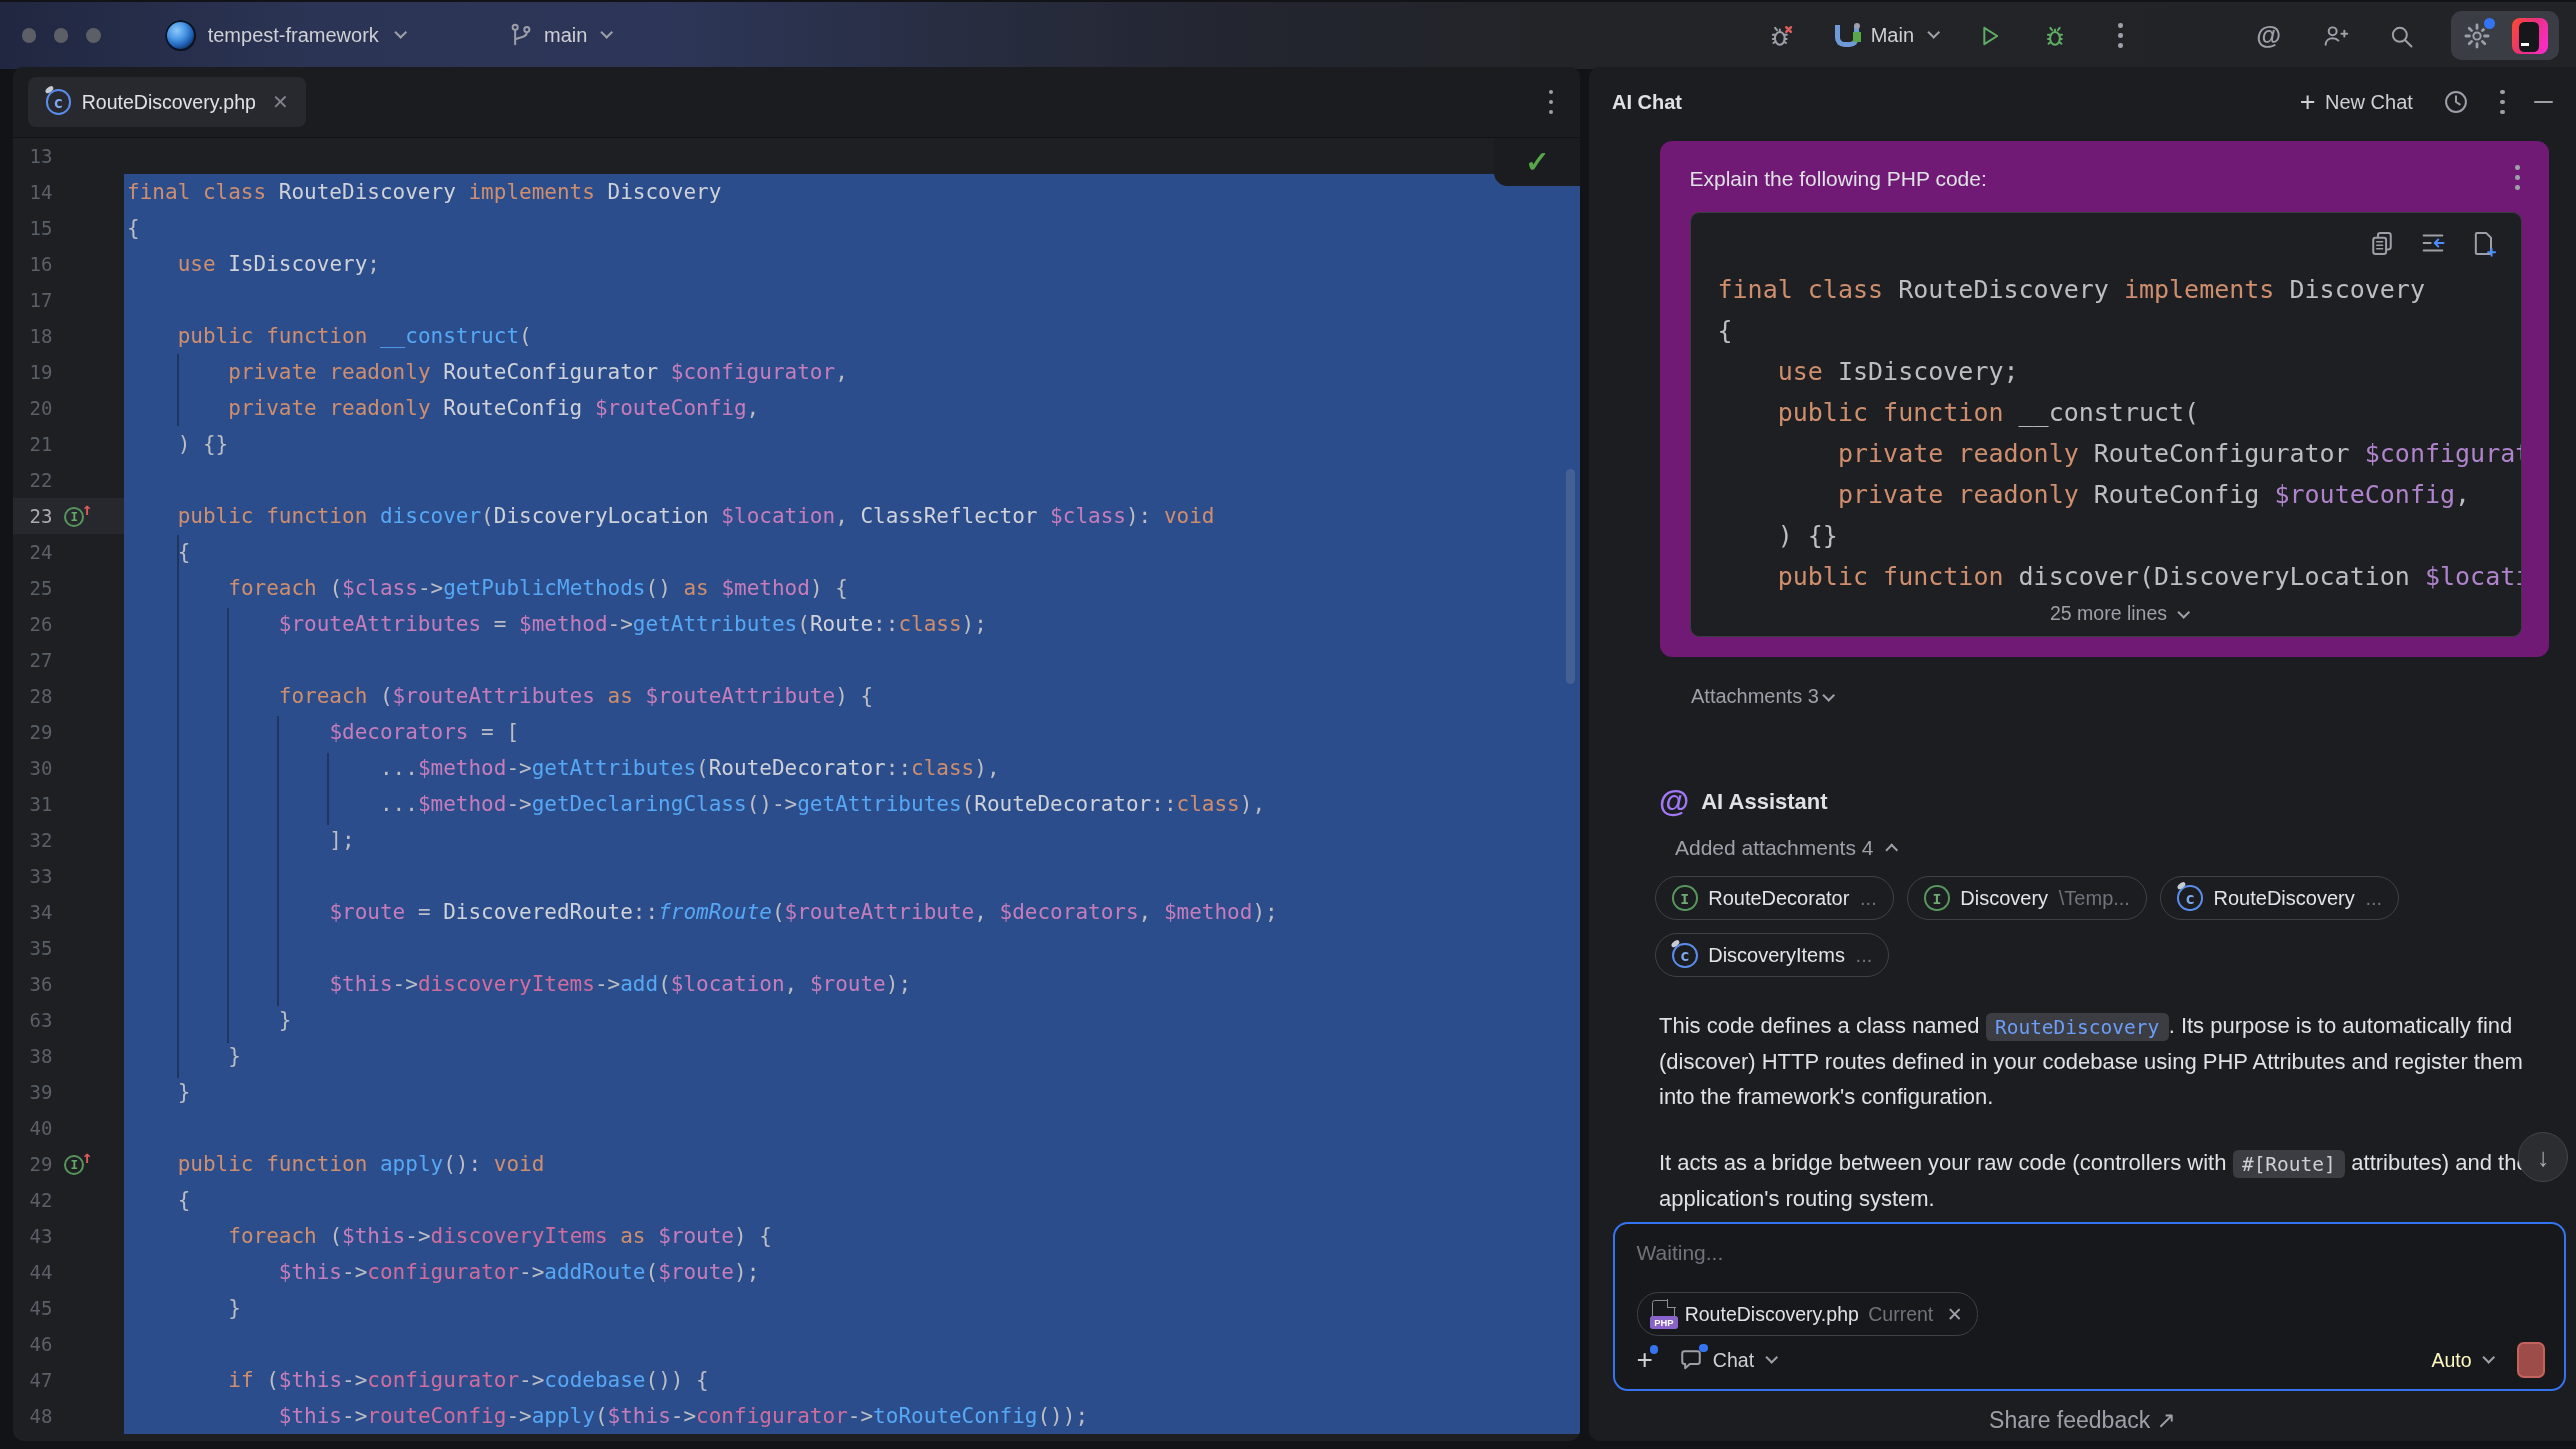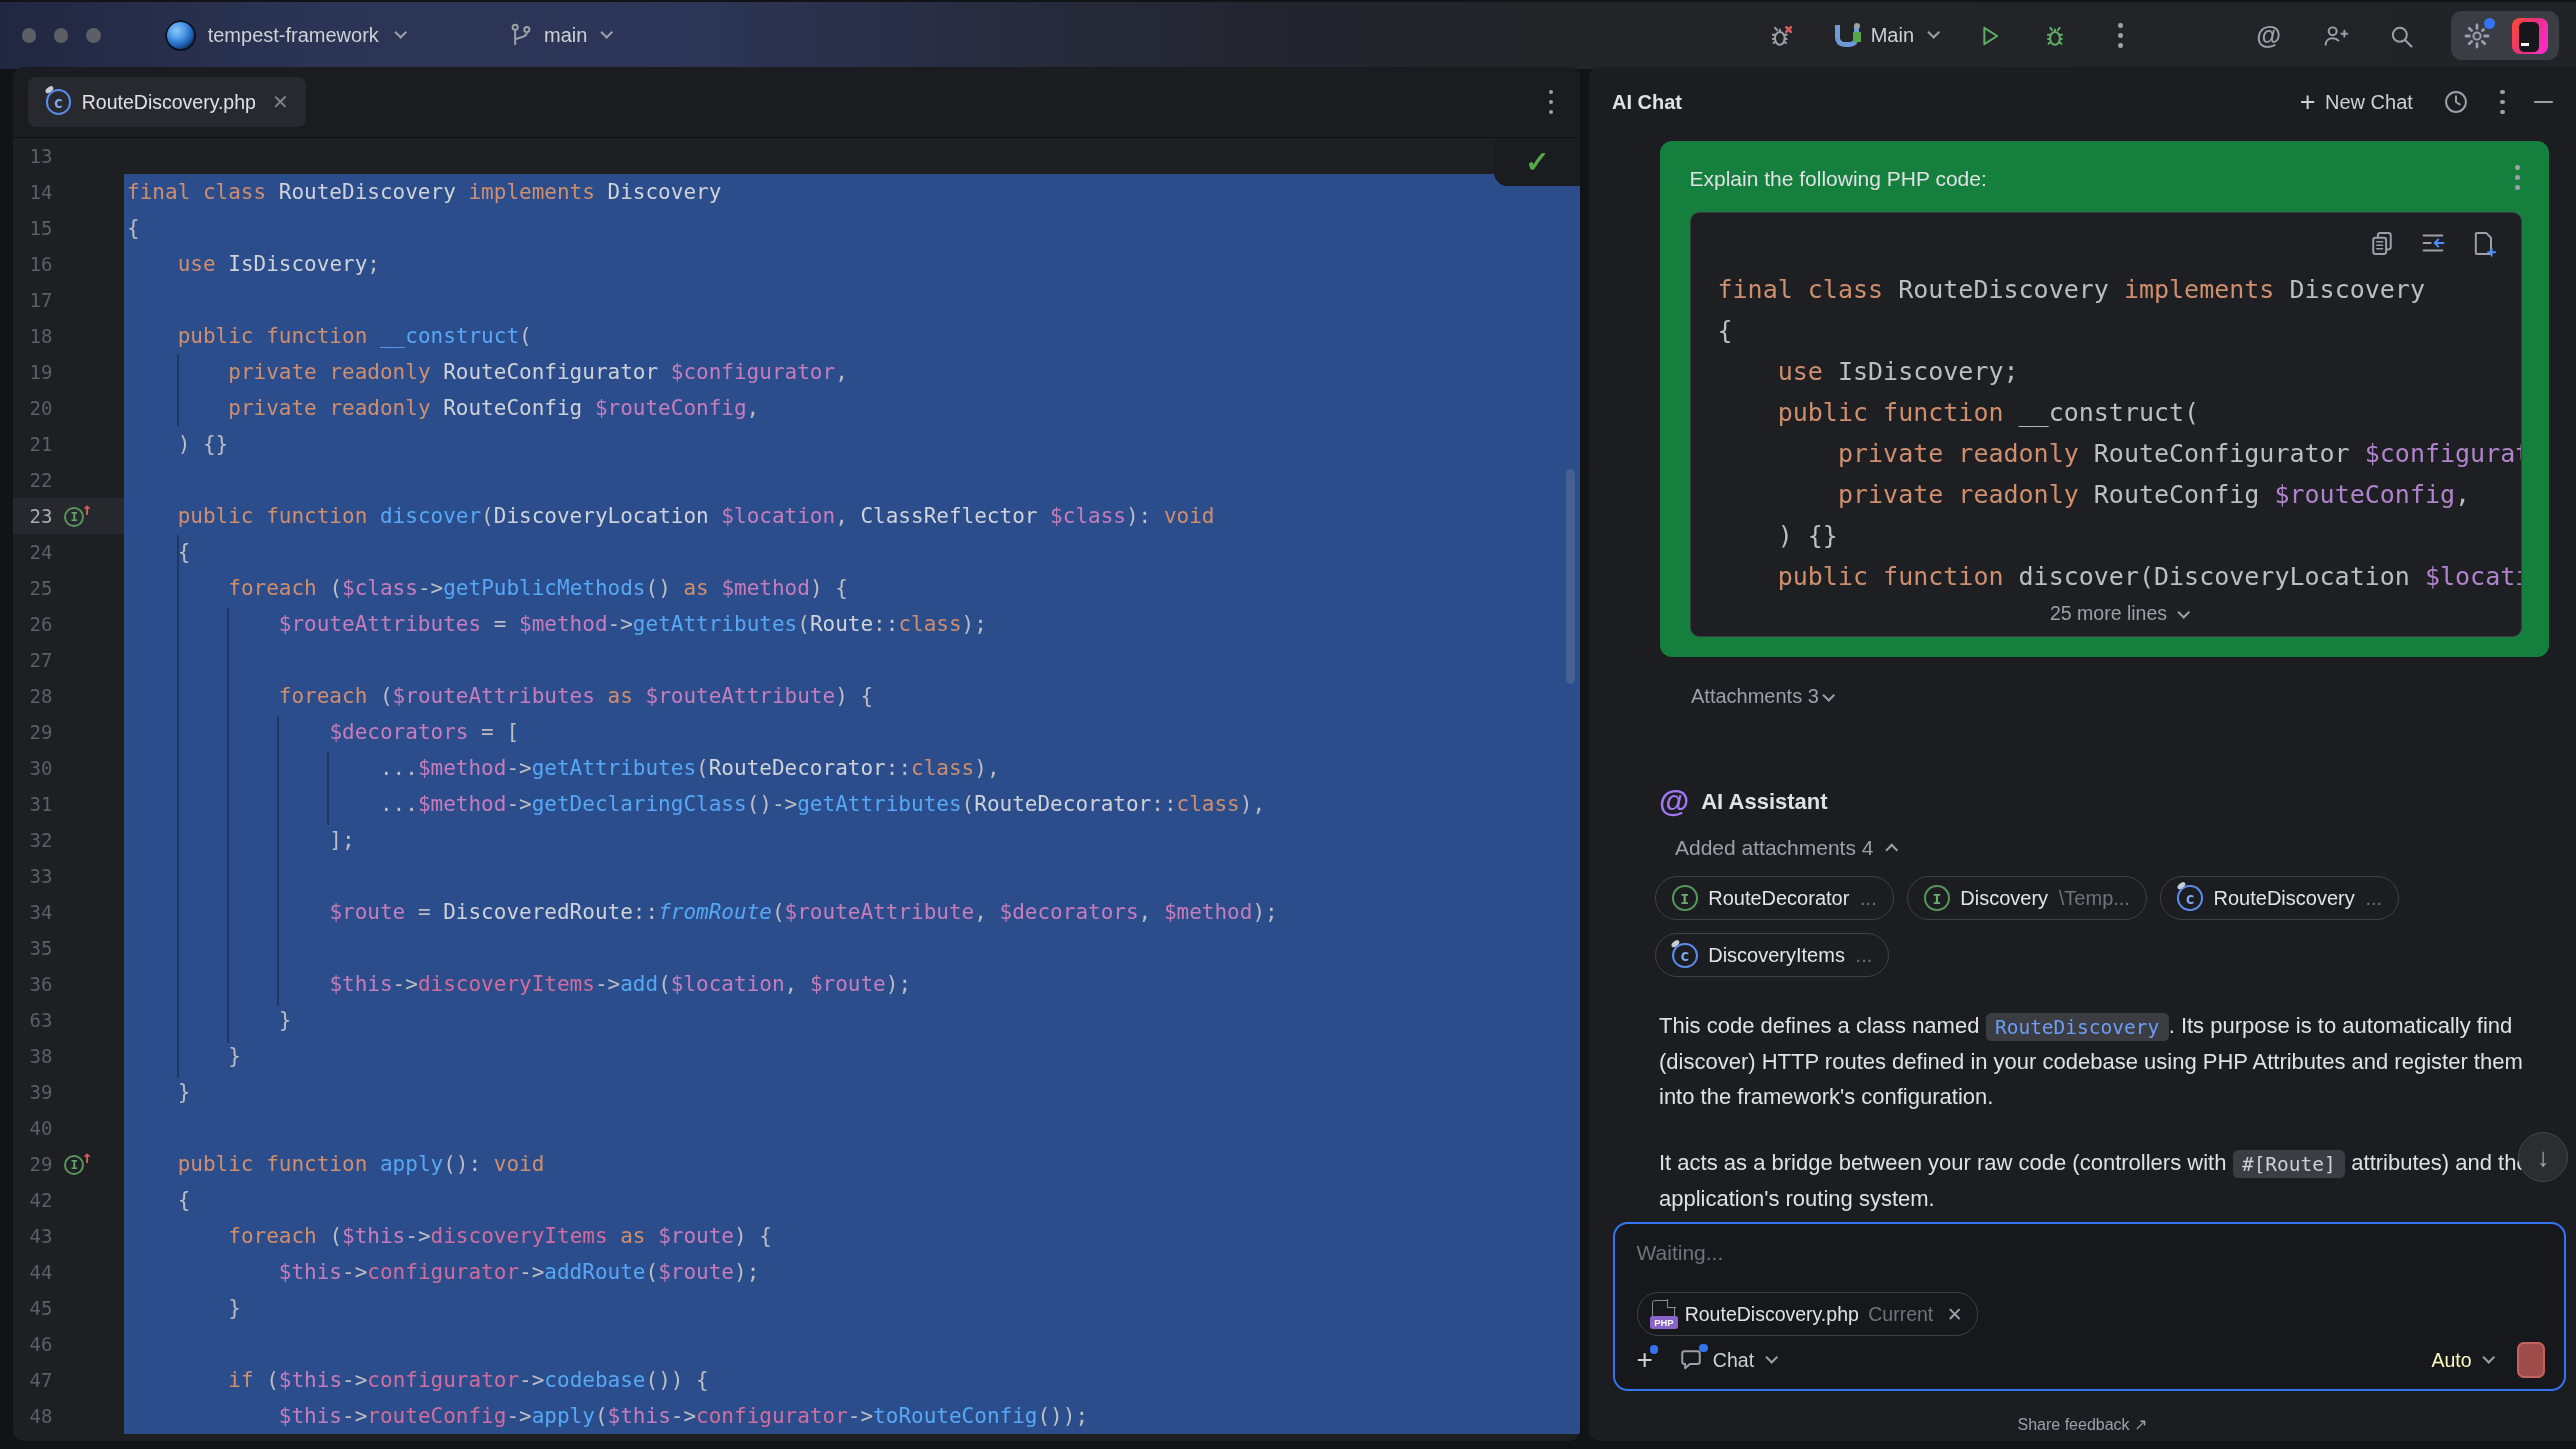--- a/index.html
+++ b/index.html
@@ -73,21 +73,21 @@
   .okmark{color:#57A64A;font-size:29.5px;font-weight:700;}
   
   .chat-island{position:absolute;left:1589px;right:0;top:67px;bottom:8px;background:#1B1D21;border-radius:10.7px 0 0 10.7px;}
   .chat-header{height:70px;display:flex;align-items:center;padding:0 23px;}
   .chat-title{font-size:20px;font-weight:700;color:#DFE1E5;}
   .hdr-right{margin-left:auto;display:flex;align-items:center;gap:29.5px;color:#CED0D6;}
   .newchat{display:flex;align-items:center;gap:9.4px;font-size:20px;color:#CED0D6;}
   .plus-g{font-size:27px;font-weight:400;color:#CED0D6;line-height:1;}
   .minus-ic{width:19px;height:2.7px;background:#9DA0A8;border-radius:1.3px;}
   .chat-scroll{position:absolute;top:70px;left:0;right:0;bottom:228px;padding:4px 27px 0 27px;overflow:hidden;}
-  .msg-card{margin-left:44px;background:#15803d;border-radius:12px;padding:25.5px 27px 20px 29.5px;position:relative;}
+  .msg-card{margin-left:44px;background:#701a75;border-radius:12px;padding:25.5px 27px 20px 29.5px;position:relative;}
   .msg-title{font-size:21px;color:#DFE1E5;}
   .card-more{position:absolute;right:29.5px;top:34px;}
   .code-block{margin-top:21.5px;background:#1E1F22;border:1.3px solid #3A3C41;border-radius:9.4px;position:relative;
     padding:56px 0 10.7px 27px;overflow:hidden;font-family:"DejaVu Sans Mono",monospace;font-size:25px;}
   .cb-icons{position:absolute;top:16px;right:23px;display:flex;gap:23px;}
   .cb-line{height:41px;display:flex;align-items:center;white-space:pre;color:#C9CCD3;}
   .more-lines{margin-top:5.4px;text-align:center;color:#9DA0A8;font-size:19.5px;font-family:"Liberation Sans",sans-serif;
     display:flex;align-items:center;justify-content:center;gap:6.7px;}
   .attachments{margin:28px 0 0 75px;color:#9DA0A8;font-size:20px;display:flex;align-items:center;gap:0;}
   .assistant-head{display:flex;align-items:center;gap:12px;margin:78px 0 0 43px;}
@@ -116,21 +116,21 @@
   .in-chip .x{color:#9DA0A8;font-size:19px;margin-left:4px;}
   .in-bottom{position:absolute;left:21.5px;right:19px;bottom:10.7px;display:flex;align-items:center;gap:24px;}
   .plus-ic{position:relative;color:#CED0D6;font-size:28px;line-height:1;}
   .plus-ic::after{content:"";position:absolute;right:-5.4px;top:-1.3px;width:8.7px;height:8.7px;border-radius:50%;background:#3574F0;}
   .bubblewrap{position:relative;display:flex;}
   .bubblewrap::after{content:"";position:absolute;right:-2.7px;top:-2.7px;width:8.7px;height:8.7px;border-radius:50%;background:#3574F0;}
   .mode{display:flex;align-items:center;gap:8px;color:#CED0D6;font-size:19.5px;}
   .fspacer{flex:1;}
   .auto{color:#fef9c3;font-size:19.5px;display:flex;align-items:center;gap:6.7px;}
   .stop{width:28px;height:36px;border-radius:6.7px;background:#9E4C49;border:2px solid #C4625C;box-sizing:border-box;}
-  .share{position:absolute;left:0;right:0;bottom:6.7px;text-align:center;color:#9DA0A8;font-size:16px;}
+  .share{position:absolute;left:0;right:0;bottom:6.7px;text-align:center;color:#9DA0A8;font-size:23px;}
 </style>
 </head>
 <body>
 
 <div class="titlebar">
   <div class="dots">
     <div class="dot"></div>
     <div class="dot"></div>
     <div class="dot"></div>
   </div>

